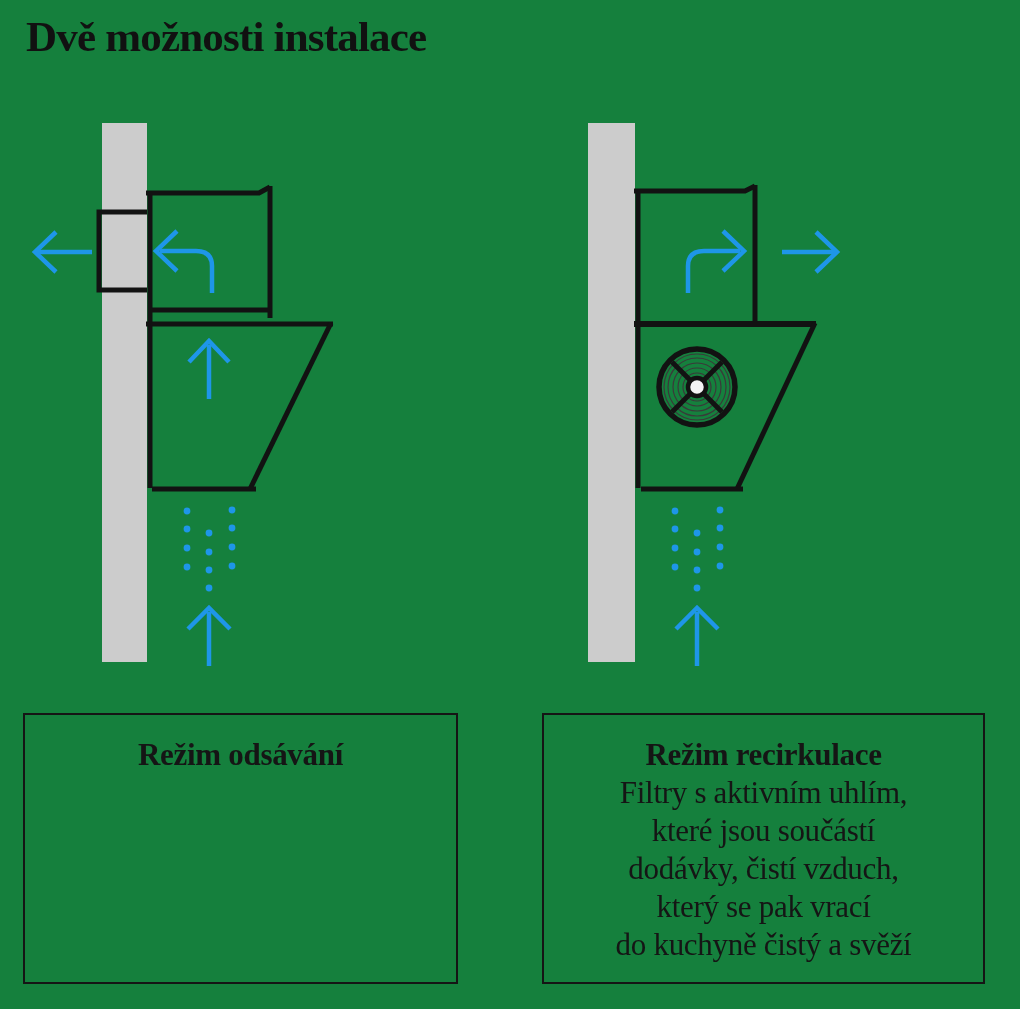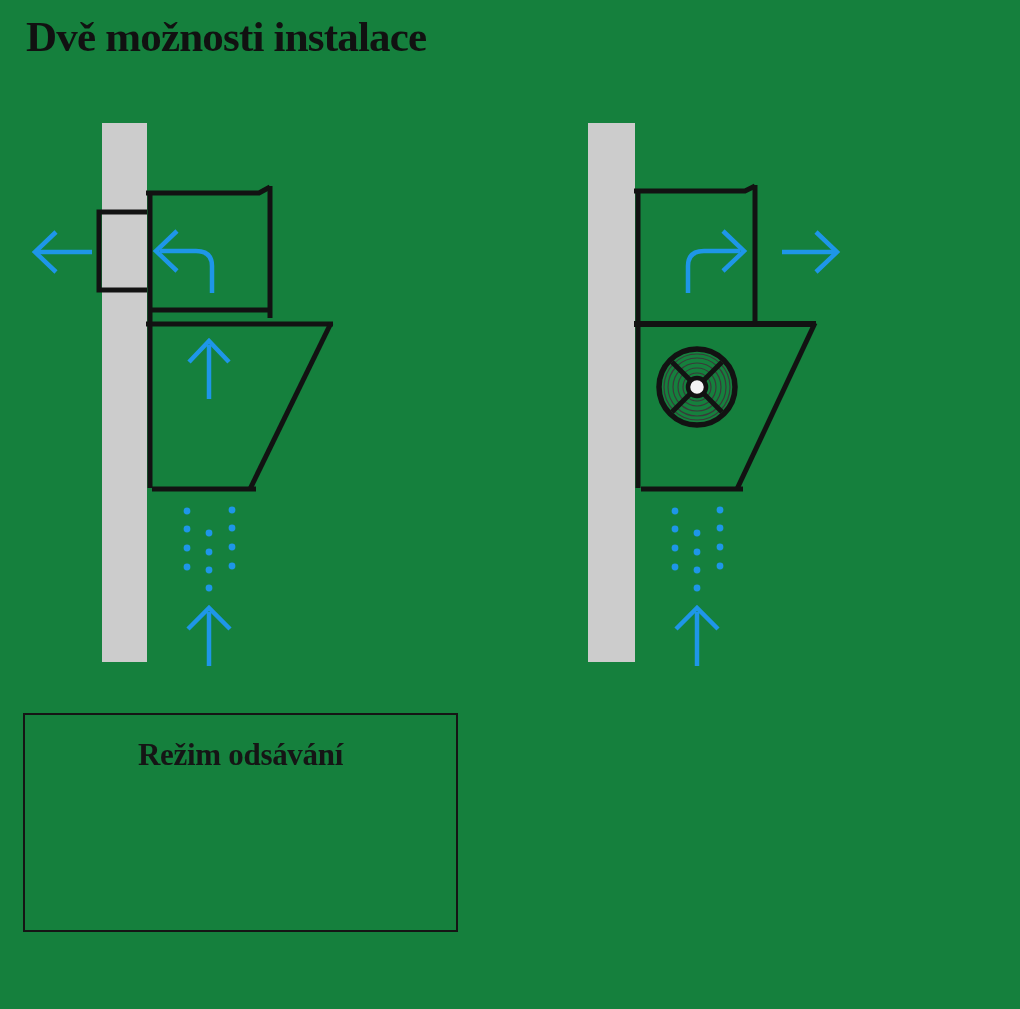--- a/index.html
+++ b/index.html
@@ -10,21 +10,21 @@
     font-family:Liberation Serif, serif;
     color:#141414;
     overflow:hidden;
   }
   .page-title{
     position:absolute;left:26px;top:12px;margin:0;
     font-size:43px;font-weight:700;letter-spacing:-0.8px;color:#111;
   }
   .diagram-svg{position:absolute;left:0;top:0;}
   .caption-box{
-    position:absolute;top:713px;height:219px;
+    position:absolute;top:713px;height:271px;
     border:2px solid #151515;box-sizing:border-box;
     display:flex;flex-direction:column;align-items:center;
     padding-top:21px;
     text-align:center;
     font-size:31px;line-height:38px;letter-spacing:-0.3px;color:#151515;
   }
   .caption-box.left{left:23px;width:435px;}
   .caption-box.right{left:542px;width:443px;}
   .caption-title{font-weight:700;}
   .caption-body{white-space:pre-line;font-weight:400;}
@@ -153,14 +153,22 @@
         <circle cx="720" cy="547" r="3.4"></circle>
           <circle cx="720" cy="566" r="3.4"></circle>
       </g>
     </g>
   </svg>
 
   <div class="caption-box left">
     <div class="caption-title">Režim odsávání</div>
   </div>
 
+  <div class="caption-box right">
+    <div class="caption-title">Režim recirkulace</div>
+    <div class="caption-body">Filtry s aktivním uhlím,
+které jsou součástí
+dodávky, čistí vzduch,
+který se pak vrací
+do kuchyně čistý a svěží</div>
+  </div>
 
 </div>
 
 </body></html>

